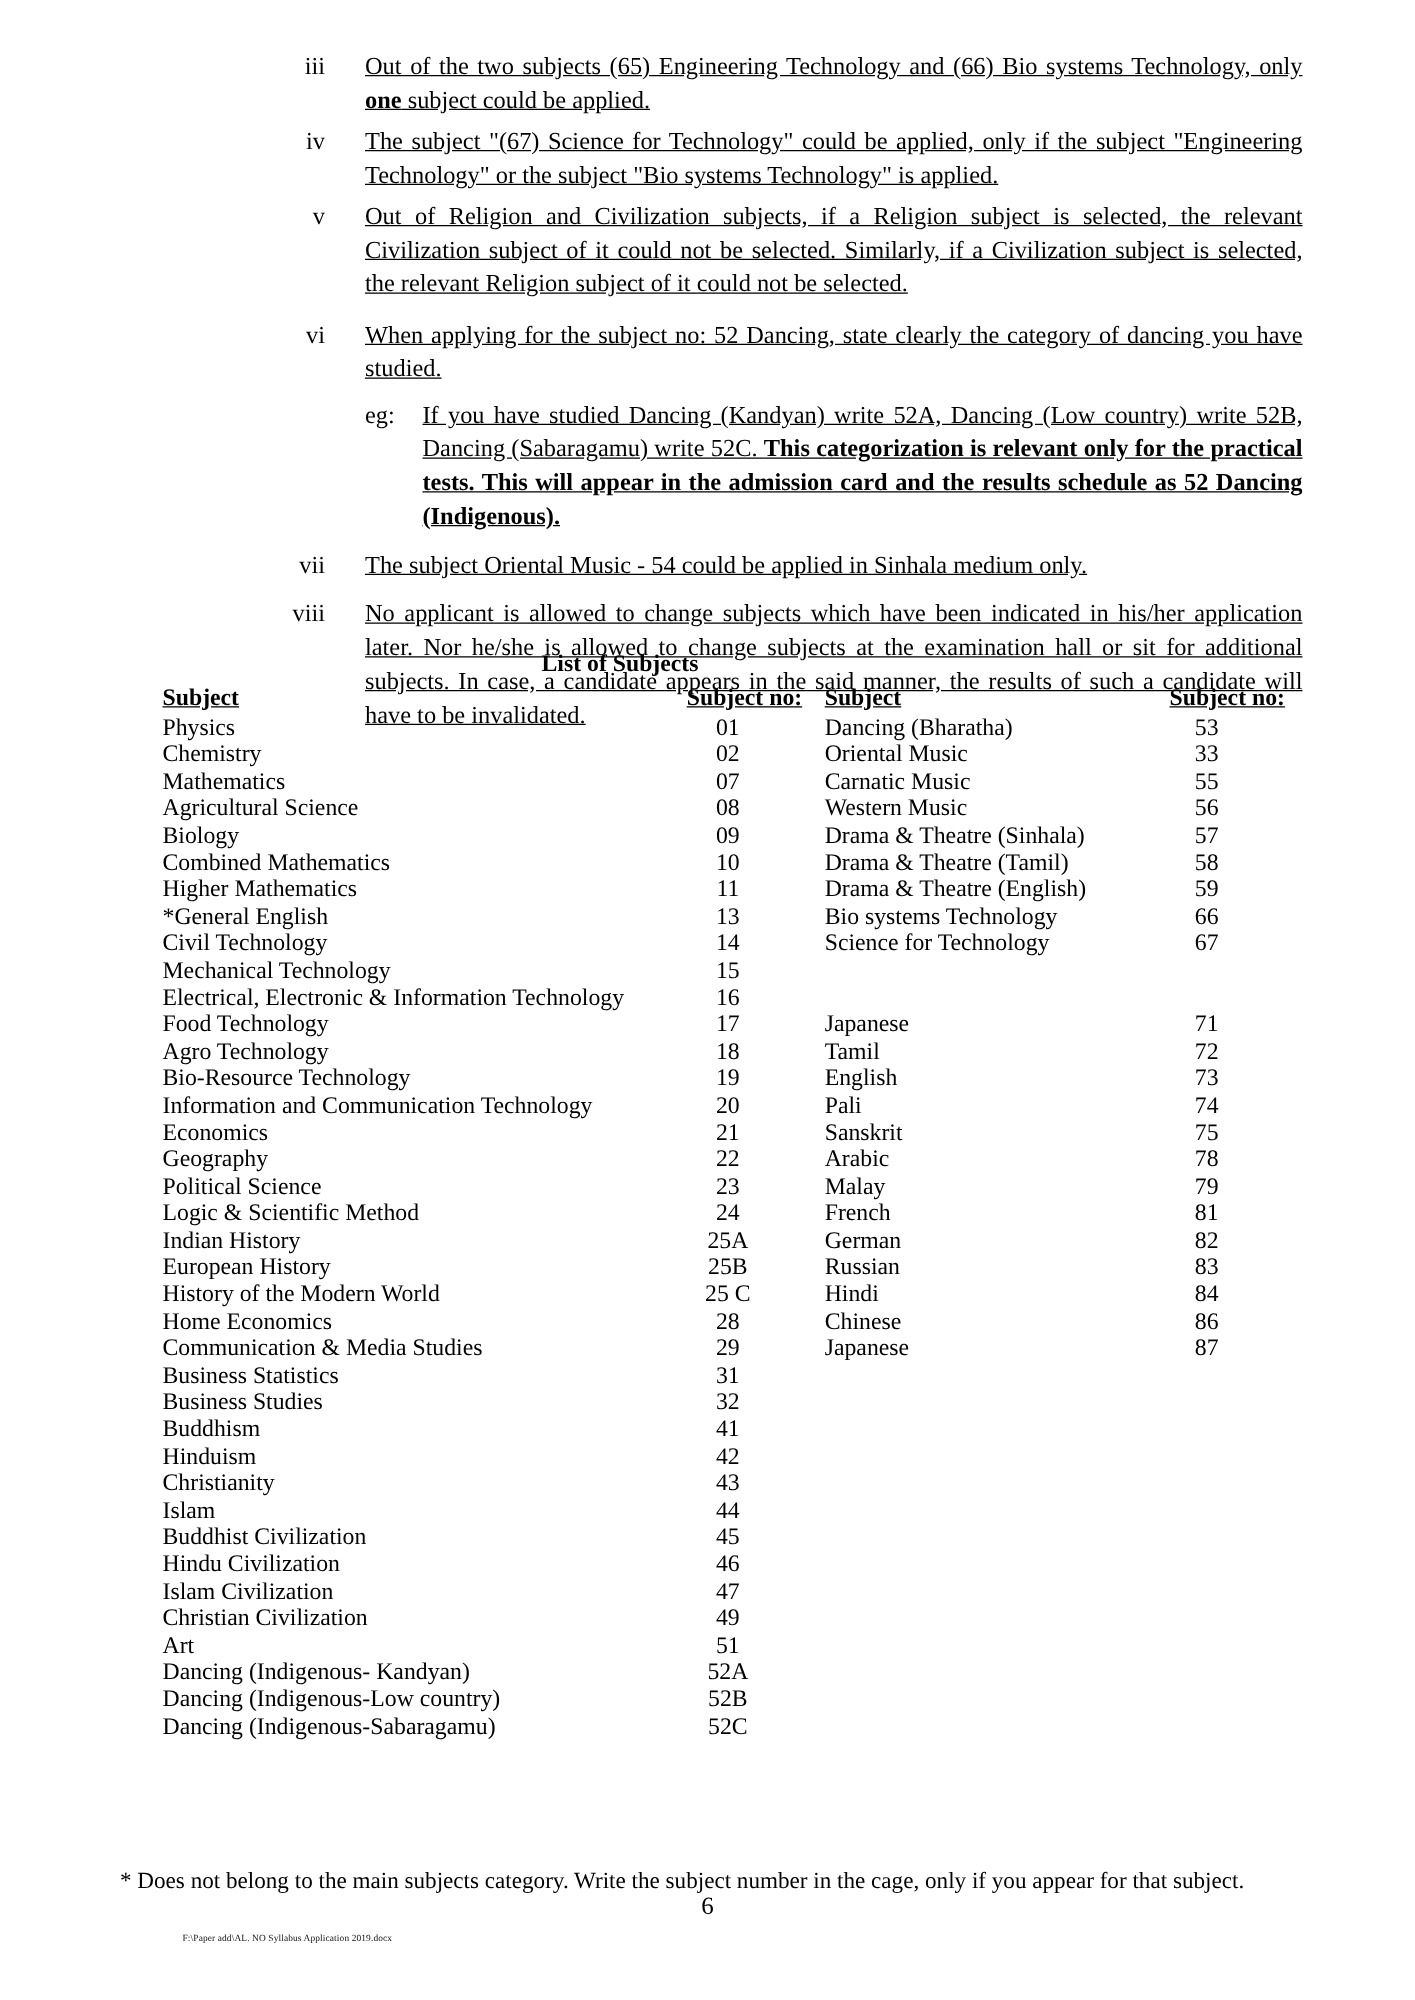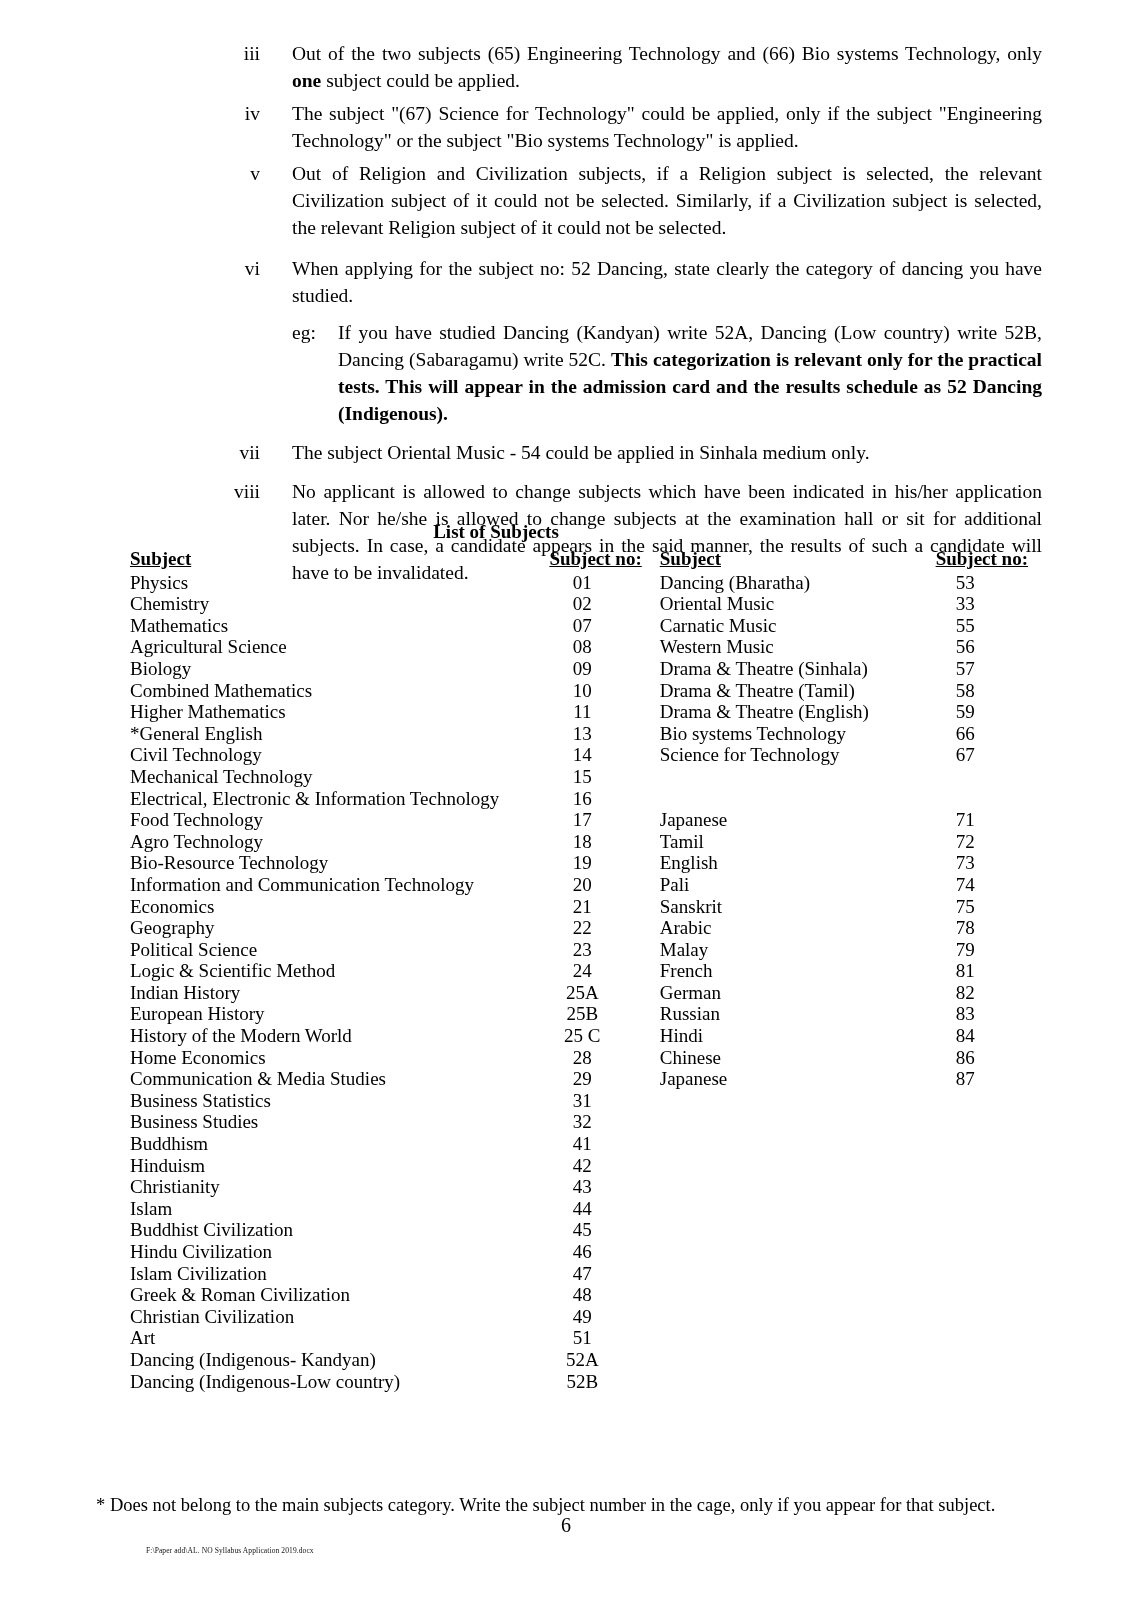--- a/index.html
+++ b/index.html
@@ -23,20 +23,21 @@
     height: 1600px;
     box-sizing: border-box;
   }
 
   
   .clauses {
     position: absolute;
     left: 0;
     top: 40px;
     width: 1132px;
+    text-decoration: underline;
   }
   .clause {
     position: relative;
     display: block;
     margin-bottom: 6px;
   }
   .clause-num {
     position: absolute;
     left: 198px;
     width: 62px;
@@ -389,26 +390,20 @@
           <td class="col-name2"></td>
           <td class="col-no2"></td>
         </tr>
         <tr>
           <td class="col-name">Islam Civilization</td>
           <td class="col-no">47</td>
           <td class="col-name2"></td>
           <td class="col-no2"></td>
         </tr>
         <tr>
-          <td class="col-name">Greek &amp; Roman Civilization</td>
-          <td class="col-no">48</td>
-          <td class="col-name2"></td>
-          <td class="col-no2"></td>
-        </tr>
-        <tr>
           <td class="col-name">Christian Civilization</td>
           <td class="col-no">49</td>
           <td class="col-name2"></td>
           <td class="col-no2"></td>
         </tr>
         <tr>
           <td class="col-name">Art</td>
           <td class="col-no">51</td>
           <td class="col-name2"></td>
           <td class="col-no2"></td>
@@ -418,20 +413,26 @@
           <td class="col-no">52A</td>
           <td class="col-name2"></td>
           <td class="col-no2"></td>
         </tr>
         <tr>
           <td class="col-name">Dancing (Indigenous-Low country)</td>
           <td class="col-no">52B</td>
           <td class="col-name2"></td>
           <td class="col-no2"></td>
         </tr>
+        <tr>
+          <td class="col-name">Dancing (Indigenous-Sabaragamu)</td>
+          <td class="col-no">52C</td>
+          <td class="col-name2"></td>
+          <td class="col-no2"></td>
+        </tr>
       </tbody>
   </table>
 
   <div class="footnote">* Does not belong to the main subjects category.  Write the subject number in the cage, only if you  appear  for that  subject.</div>
 
   <div class="page-number">6</div>
 
   <div class="file-path">F:\Paper add\AL. NO Syllabus Application 2019.docx</div>
 
 </div>

